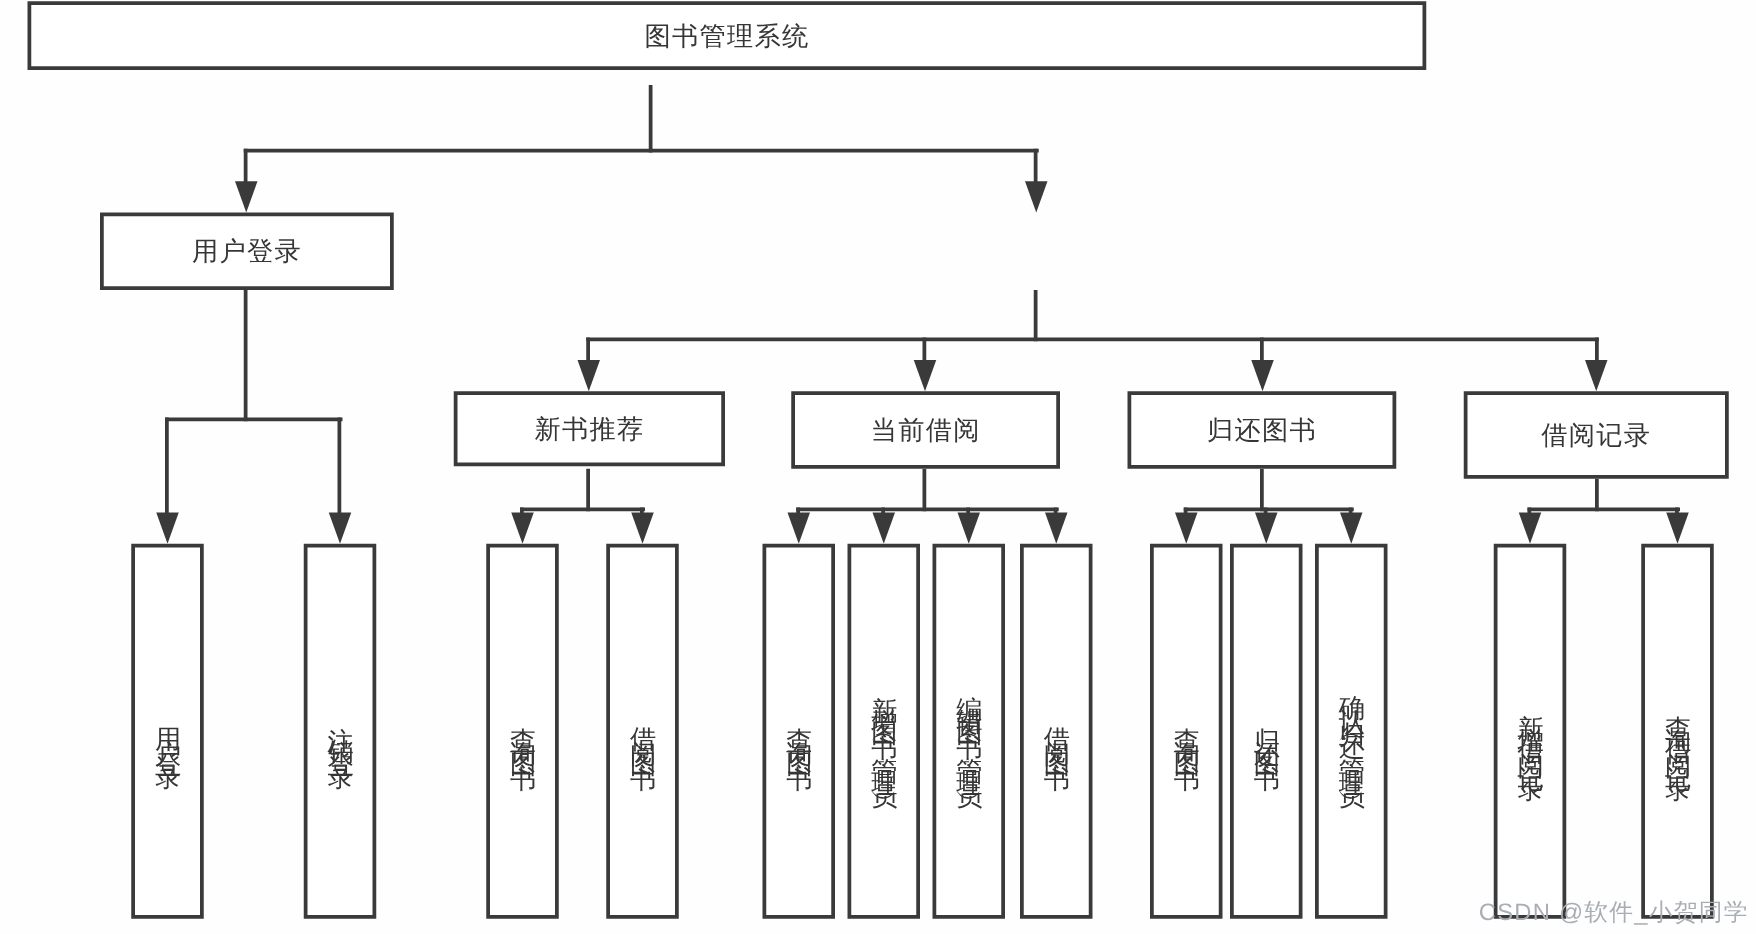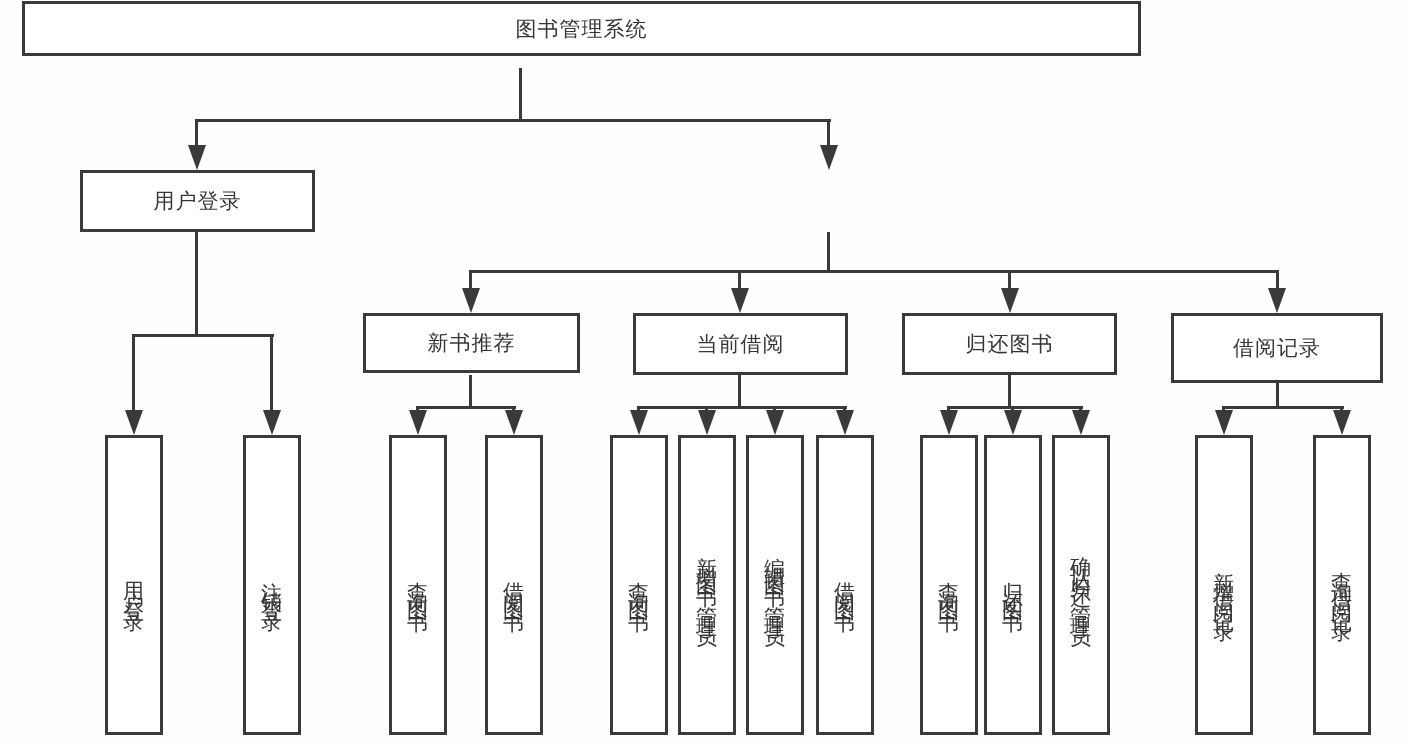--- a/index.html
+++ b/index.html
@@ -168,14 +168,15 @@
     <span class="vtext">确认归还（管理员）</span>
   </div>
 
   <div class="box vbox" style="left:1195px;top:435px;width:58px;height:300px">
     <span class="vtext">新增借阅记录</span>
   </div>
   <div class="box vbox" style="left:1313px;top:435px;width:58px;height:300px">
     <span class="vtext">查询借阅记录</span>
   </div>
 
+  <div class="watermark">CSDN @软件_小贺同学</div>
 
 </div>
 
 </body></html>

